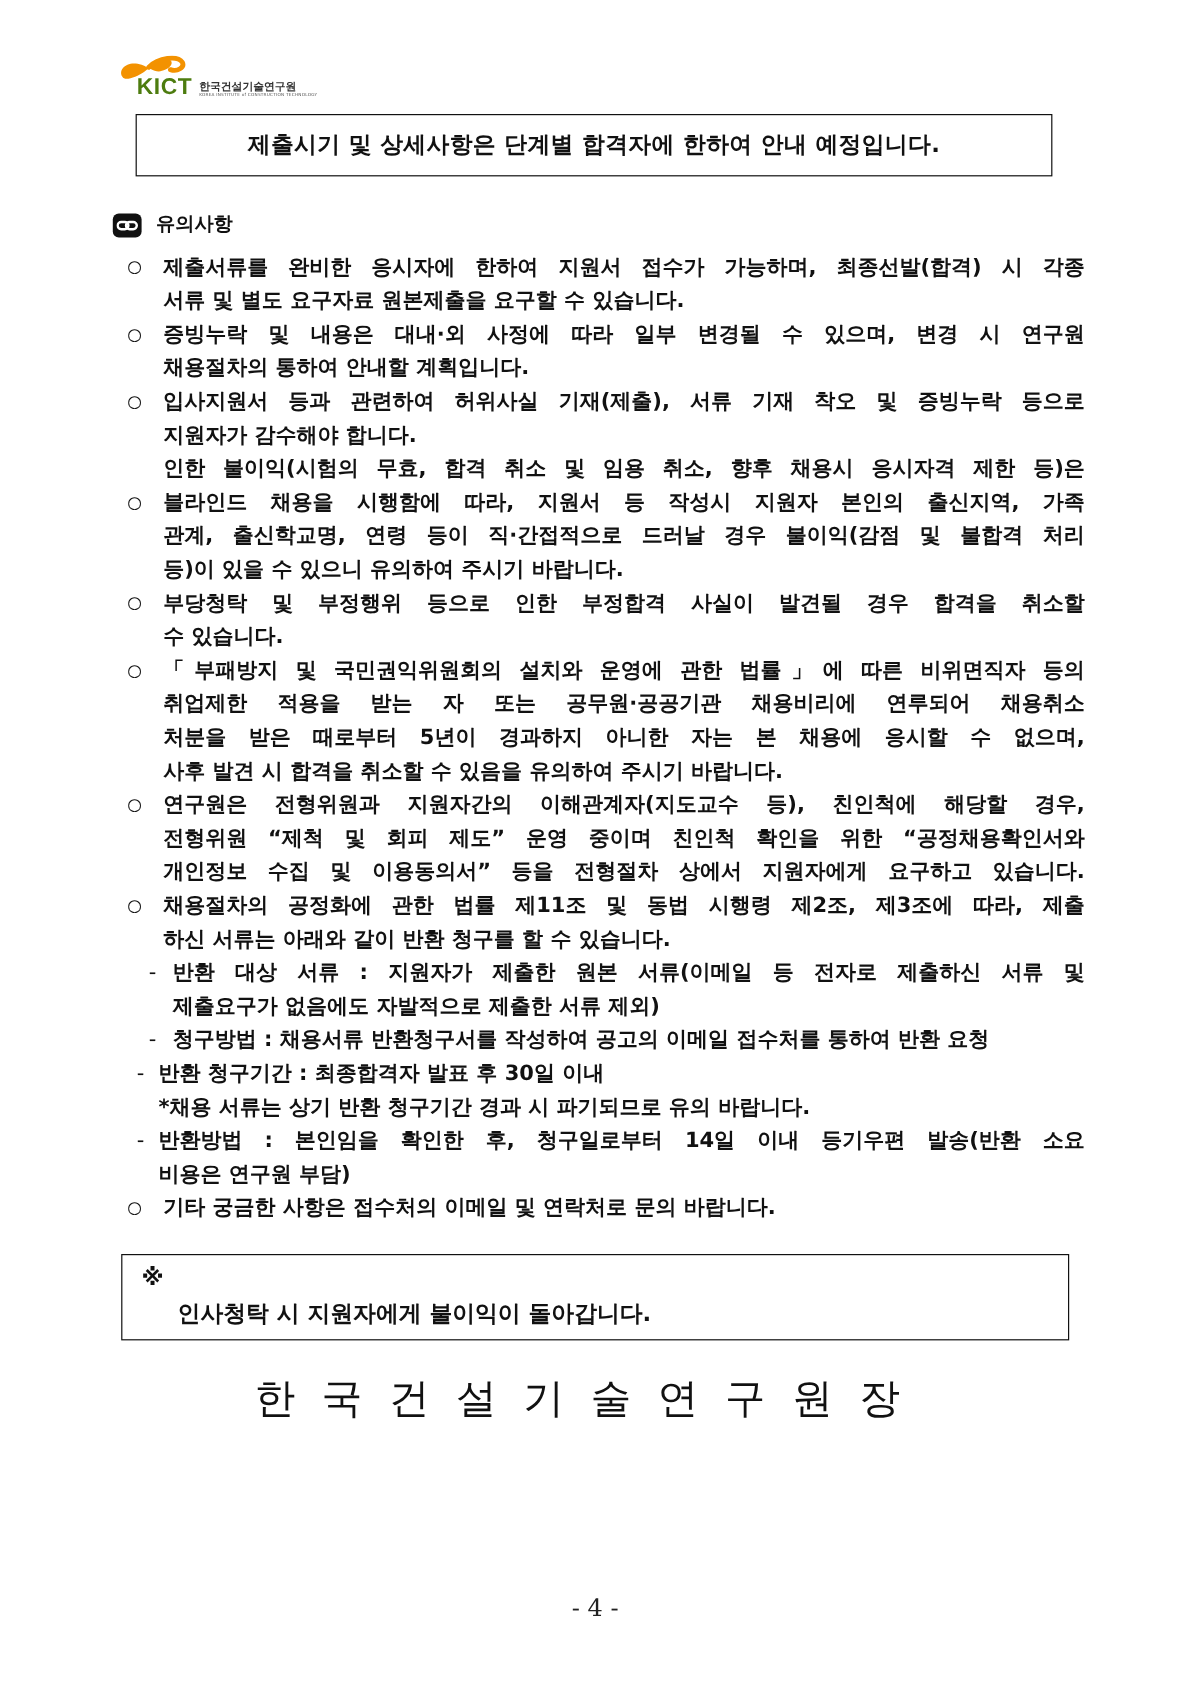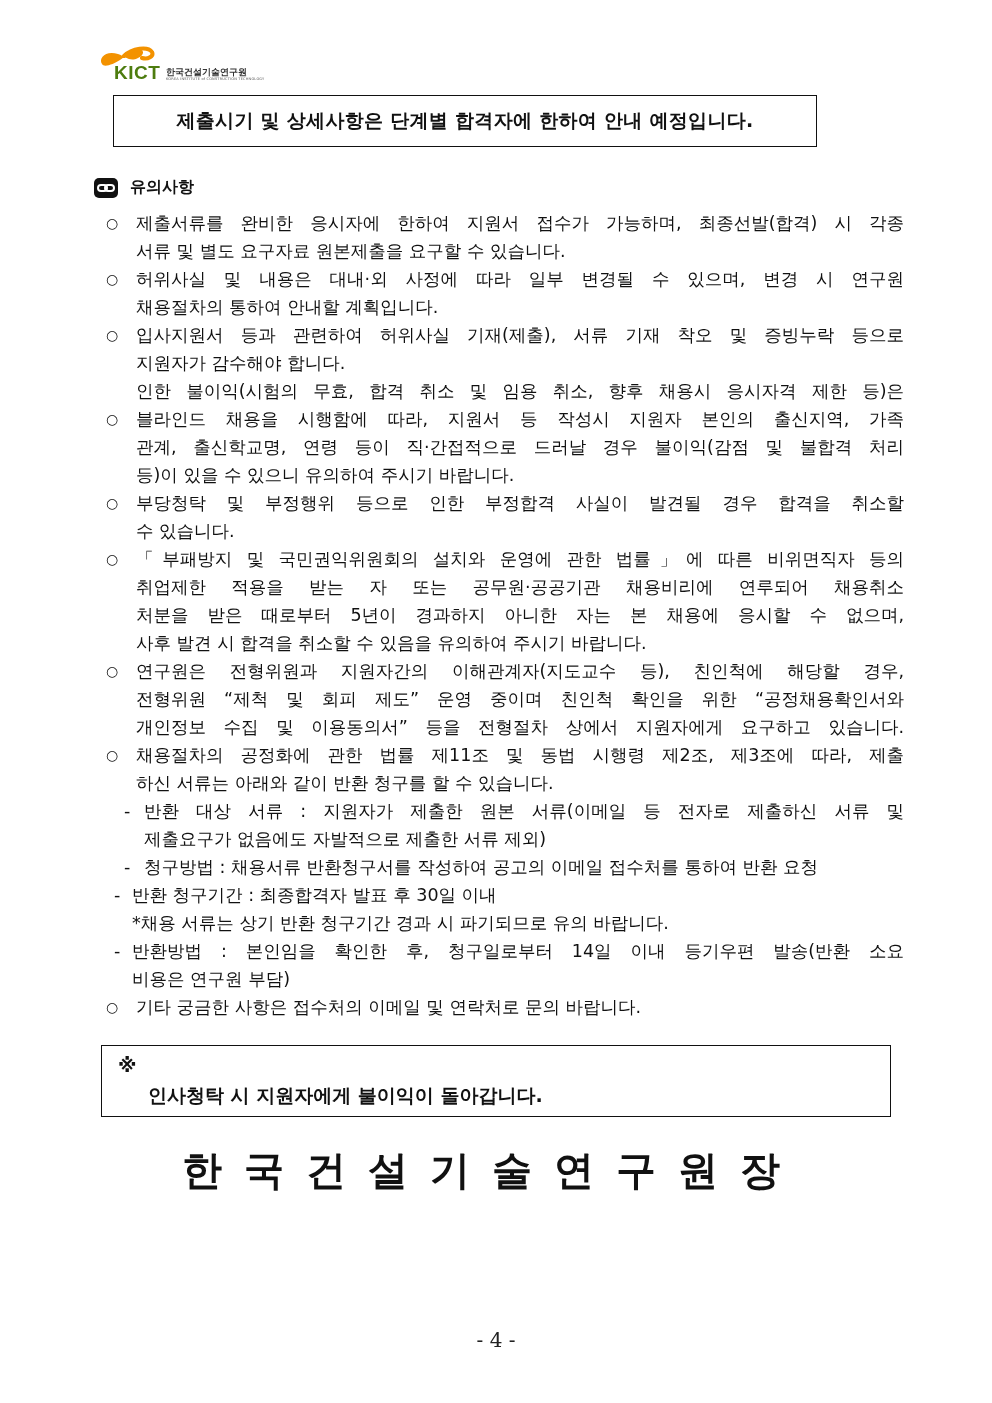--- a/index.html
+++ b/index.html
@@ -8,56 +8,56 @@
     font-family: "DejaVu Sans", "Liberation Sans", sans-serif;
     color: #111;
   }
   .logo { position: absolute; left: 96px; top: 46px; height: 36px; display: flex; align-items: flex-end; }
   .logo svg { position: absolute; left: 0; top: 0; }
   .logo-kict { position: absolute; left: 18px; top: 16px; font-family: "Liberation Sans", sans-serif; font-weight: bold; font-size: 19px; color: #4d7c0f; letter-spacing: 0.5px; }
   .logo-ko { position: absolute; left: 70px; top: 20px; font-size: 9px; color: #333; white-space: nowrap; font-weight: bold; }
   .logo-en { position: absolute; left: 70px; top: 31px; font-size: 3.5px; color: #555; white-space: nowrap; letter-spacing: 0.2px; }
 
   .notice-box {
-    position: absolute; left: 113px; top: 95px; width: 704px; height: 52px;
+    position: absolute; left: 113px; top: 95px; width: 764px; height: 52px;
     border: 1px solid #111; box-sizing: border-box;
     display: flex; align-items: center; justify-content: center;
     font-weight: bold; font-size: 19px; letter-spacing: 0.3px;
   }
 
   .section-head { position: absolute; left: 94px; top: 177px; display: flex; align-items: center; }
   .section-head .ico {
     width: 24px; height: 20px; background: #111; border-radius: 5px;
     display: flex; align-items: center; justify-content: center; margin-right: 12px;
   }
   .section-title { font-size: 16px; font-weight: bold; }
 
   .list { position: absolute; left: 104px; top: 209px; width: 800px; font-size: 17.5px; line-height: 28px; }
   .item { position: relative; padding-left: 32px; }
   .item .bul { position: absolute; left: 2px; top: 0; font-size: 14px; }
-  .line { display: block; white-space: nowrap; text-align: justify; text-align-last: justify; }
+  .line { display: block; white-space: nowrap; text-align: justify; text-align-last: justify; font-weight: bold; }
   .line.last { text-align-last: left; }
   .sub { position: relative; padding-left: 40px; }
   .sub .dash { position: absolute; left: 20px; top: 0; }
   .sub2 { position: relative; padding-left: 28px; }
   .sub2 .dash { position: absolute; left: 10px; top: 0; }
   .note-line { padding-left: 28px; }
 
   .warn-box {
     position: absolute; left: 101px; top: 1045px; width: 790px; height: 72px;
     border: 1px solid #111; box-sizing: border-box;
     font-weight: bold; font-size: 19px; line-height: 30px; padding: 4px 18px 0 16px;
   }
   .warn-box .l1 { display: flex; }
   .warn-box .mark { width: 30px; }
   .warn-box .l2 { padding-left: 30px; }
 
   .signature {
     position: absolute; left: 0; width: 984px; top: 1143px; text-align: center;
-    font-weight: bold; font-size: 40px; letter-spacing: 22px;
+    font-weight: normal; font-size: 34px; letter-spacing: 22px;
   }
   .page-num {
     position: absolute; left: 0; width: 992px; top: 1328px; text-align: center;
     font-family: "DejaVu Serif", "Liberation Serif", serif; font-size: 20px; color: #222;
   }
 </style>
 </head>
 <body>
 
 <div class="logo">
@@ -87,21 +87,21 @@
 <div class="list">
 
   <div class="item">
     <span class="bul">○</span>
     <span class="line">제출서류를 완비한 응시자에 한하여 지원서 접수가 가능하며, 최종선발(합격) 시 각종</span>
     <span class="line last">서류 및 별도 요구자료 원본제출을 요구할 수 있습니다.</span>
   </div>
 
   <div class="item">
     <span class="bul">○</span>
-    <span class="line">허위사실 및 내용은 대내·외 사정에 따라 일부 변경될 수 있으며, 변경 시 연구원</span>
+    <span class="line">증빙누락 및 내용은 대내·외 사정에 따라 일부 변경될 수 있으며, 변경 시 연구원</span>
     <span class="line last">채용절차의 통하여 안내할 계획입니다.</span>
   </div>
 
   <div class="item">
     <span class="bul">○</span>
     <span class="line">입사지원서 등과 관련하여 허위사실 기재(제출), 서류 기재 착오 및 증빙누락 등으로</span>
     <span class="line last">지원자가 감수해야 합니다.</span>
     <span class="line">인한 불이익(시험의 무효, 합격 취소 및 임용 취소, 향후 채용시 응시자격 제한 등)은</span>
   </div>
 

